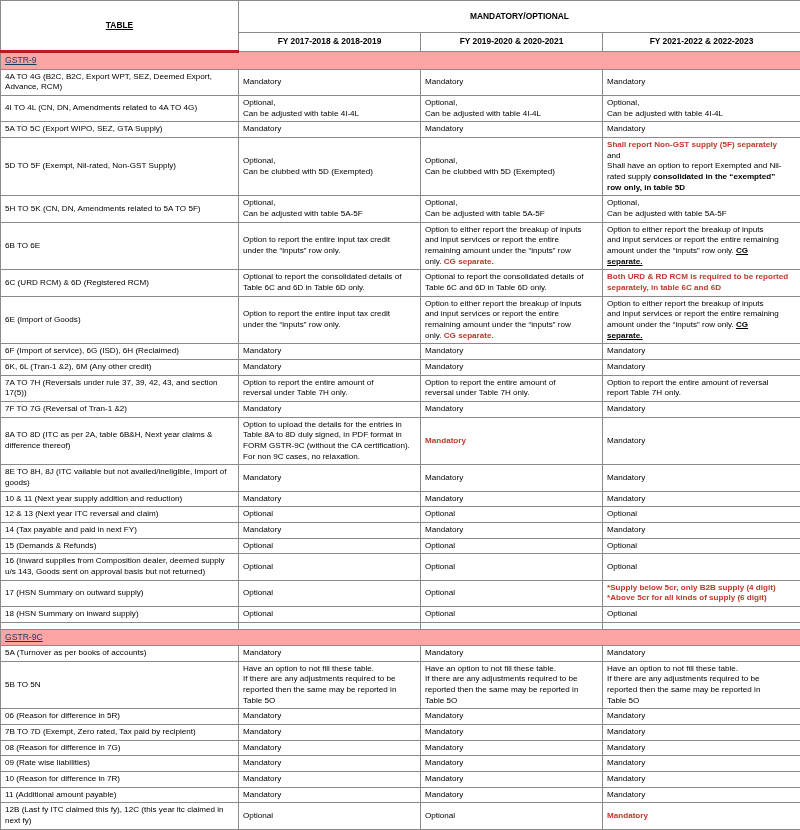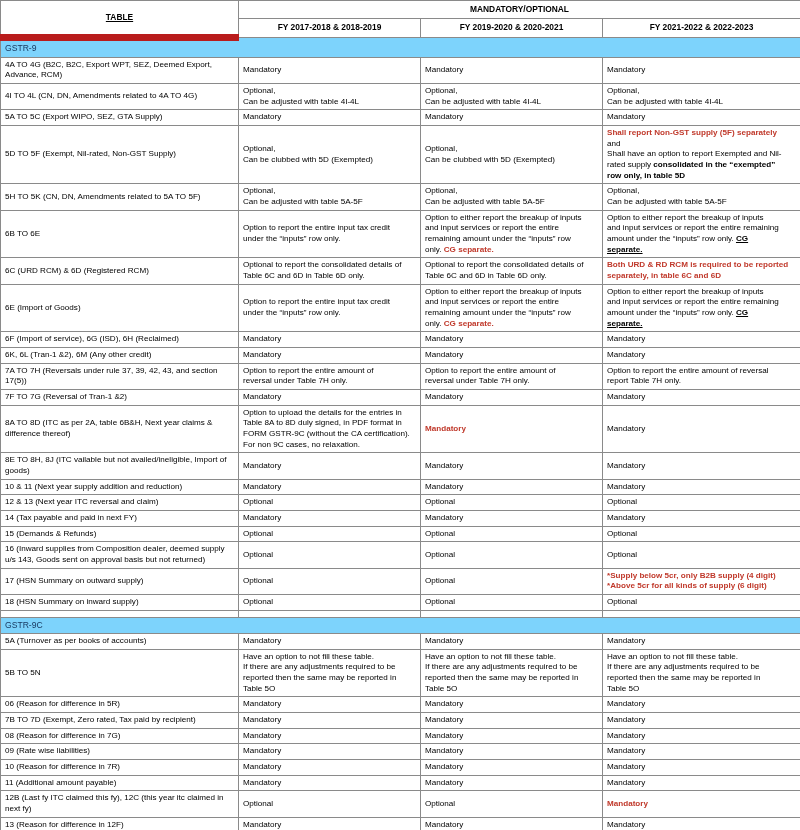--- a/index.html
+++ b/index.html
@@ -34,21 +34,21 @@
   col.c1 { width: 238px; }
   col.c2 { width: 182px; }
   col.c3 { width: 182px; }
   col.c4 { width: 198px; }
 
   
   tr.hdr-top td {
     text-align: center;
     font-weight: bold;
     font-size: 8.4px;
-    padding: 3px 4px;
+    padding: 10px 4px;
     border-bottom: none;
   }
   td.hdr-table-label {
     text-align: center;
     font-weight: bold;
     font-size: 9.4px;
     text-decoration: underline;
     vertical-align: middle;
   }
   td.hdr-mo {
@@ -59,30 +59,31 @@
     padding: 2px 4px 3px 4px;
   }
   tr.hdr-fy td {
     text-align: center;
     font-weight: bold;
     font-size: 8.4px;
     padding: 3px 4px 4px 4px;
     border-top: 1px solid #8a8a8a;
   }
   tr.hdr-top td.hdr-table-label {
-    border-bottom: 7px solid #b91c1c;
+    border-bottom: 3px solid #b91c1c;
   }
 
   
   td.section-band {
-    background: #7dd3fc;
+    background: #fca5a5;
     text-align: center;
     font-weight: bold;
     font-size: 8.6px;
     color: #17375e;
+    text-decoration: underline;
     padding: 3px 4px;
     height: 15px;
   }
 
   
   td.col1 { vertical-align: middle; }
   td.cell { vertical-align: top; }
   td.cell.mid { vertical-align: middle; }
 
   span.red {

